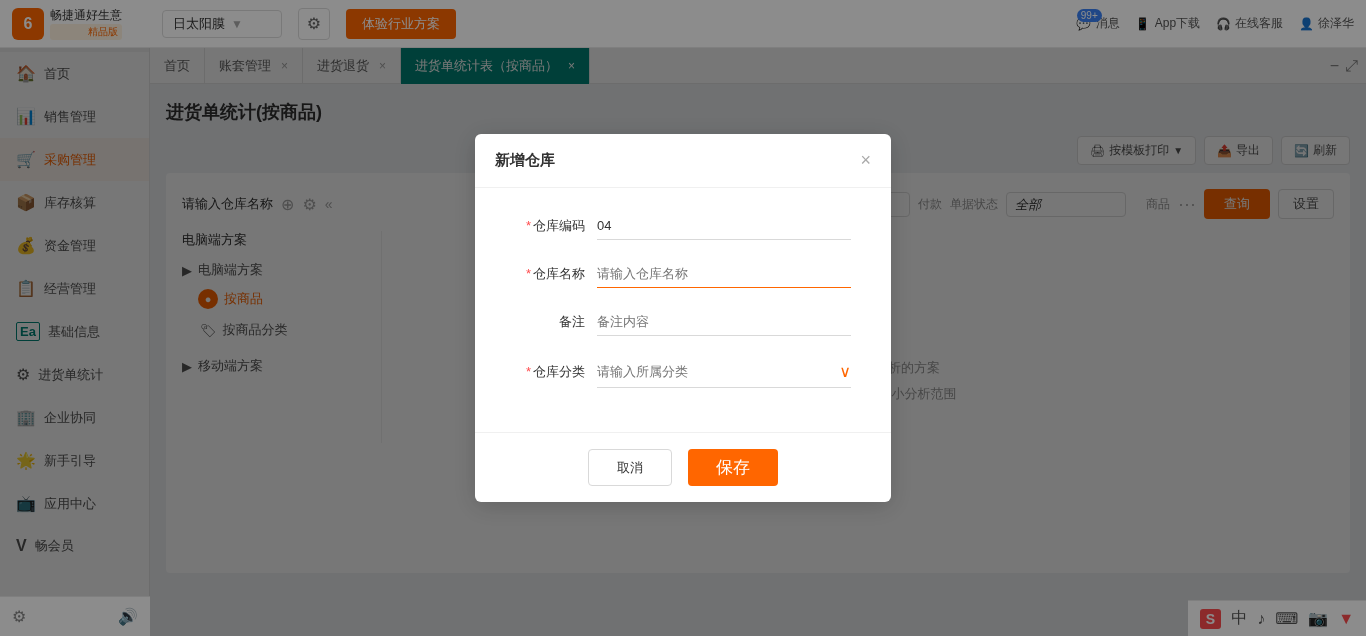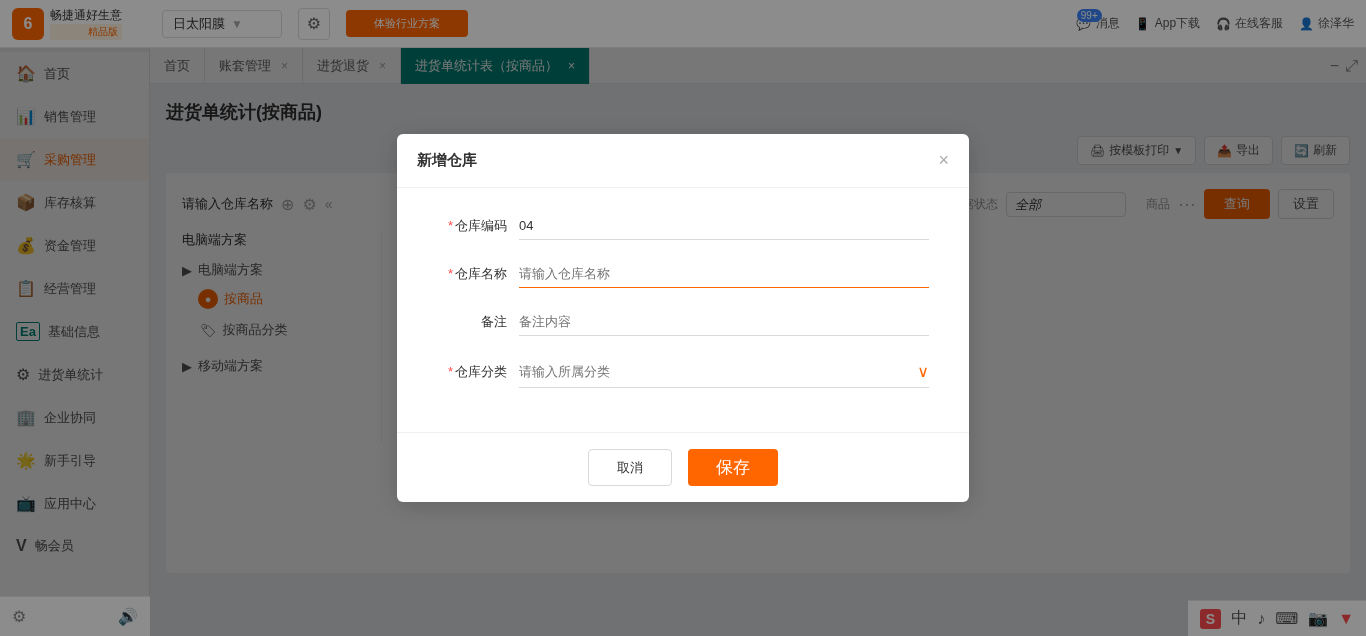--- a/index.html
+++ b/index.html
@@ -55,23 +55,23 @@
       display: flex; align-items: center; justify-content: center;
       cursor: pointer;
       color: #666;
       font-size: 16px;
     }
     .trial-btn {
       background: #ff6600;
       color: #fff;
       border: none;
       border-radius: 4px;
-      padding: 6px 28px;
-      cursor: pointer;
-      font-size: 11px;
+      padding: 6px 16px;
+      cursor: pointer;
+      font-size: 13px;
     }
     .header-right {
       display: flex; align-items: center; gap: 16px;
     }
     .header-icon-item {
       display: flex; align-items: center; gap: 4px;
       cursor: pointer; color: #555; font-size: 12px;
     }
     .badge-wrap { position: relative; display: inline-block; }
     .badge {
@@ -247,21 +247,21 @@
       top: 0; left: 0; right: 0; bottom: 0;
       background: rgba(0,0,0,0.45);
       z-index: 200;
       display: flex; align-items: center; justify-content: center;
     }
 
     
     .modal {
       background: #fff;
       border-radius: 6px;
-      width: 572px;
+      width: 416px;
       box-shadow: 0 4px 24px rgba(0,0,0,0.18);
       overflow: hidden;
     }
     .modal-header {
       display: flex; align-items: center; justify-content: space-between;
       padding: 16px 20px;
       border-bottom: 1px solid #f0f0f0;
     }
     .modal-title { font-size: 15px; font-weight: bold; color: #333; }
     .modal-close { cursor: pointer; color: #aaa; font-size: 18px; }

